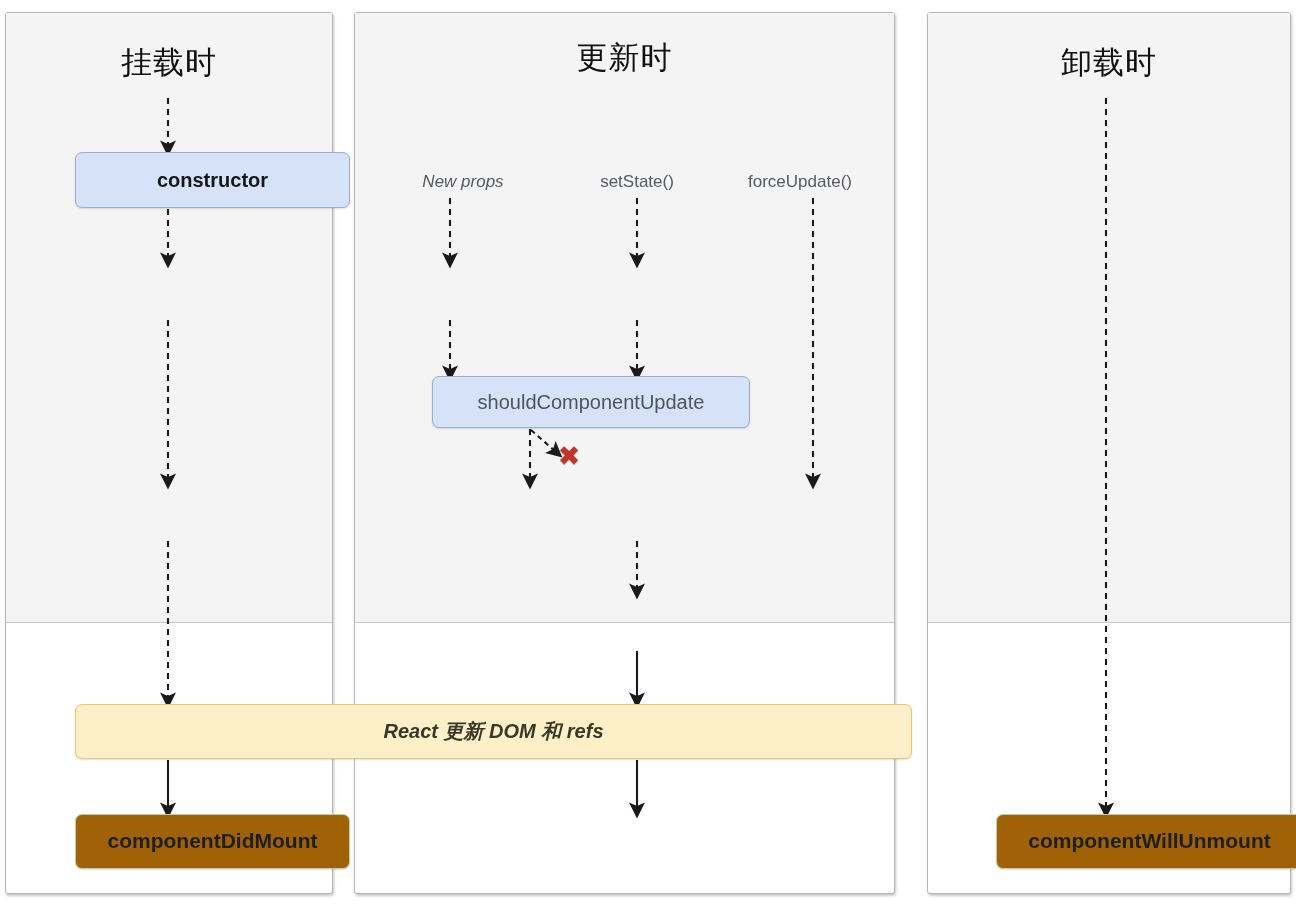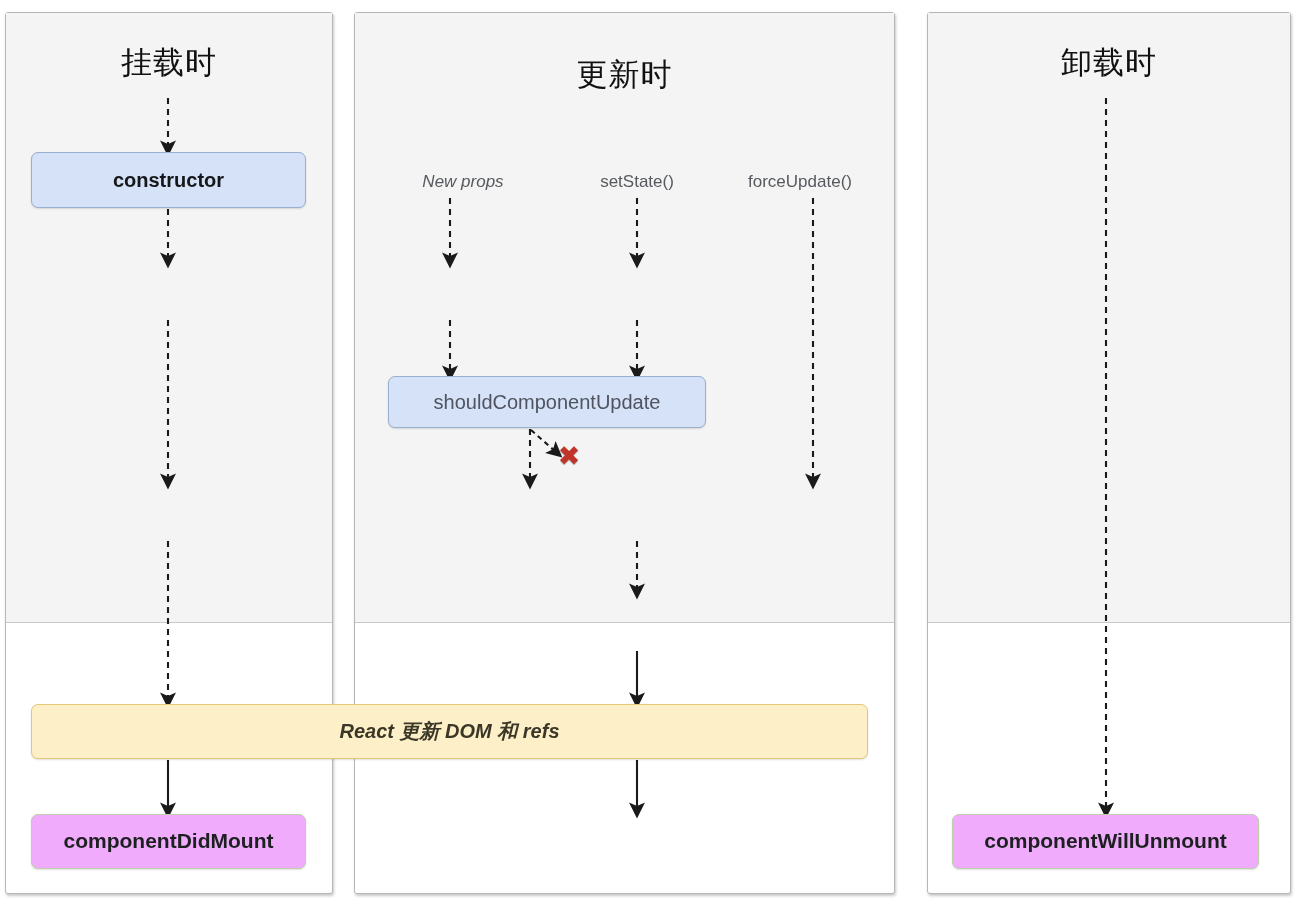--- a/index.html
+++ b/index.html
@@ -52,20 +52,21 @@
   .lbox {
     position: absolute;
     box-sizing: border-box;
     border-radius: 7px;
     display: flex;
     align-items: center;
     justify-content: center;
     text-align: center;
     line-height: 1.15;
     box-shadow: 0 1px 2px rgba(0,0,0,0.13);
+    margin-left: 44px;
   }
   .lbox.blue {
     background: #d5e2f7;
     border: 1.3px solid #9aaed0;
     color: #4f5460;
     font-size: 20px;
   }
   .lbox.blue.bold {
     color: #16171a;
     font-weight: bold;
@@ -75,21 +76,21 @@
     border: 1.3px solid #e4c777;
     color: #4a4536;
     font-size: 20px;
   }
   .lbox.yellow.italic {
     font-style: italic;
     font-weight: bold;
     color: #3b3727;
   }
   .lbox.green {
-    background: #f0abfc;
+    background: #a16207;
     border: 1.3px solid #bdd0ab;
     color: #1d2020;
     font-size: 21px;
     font-weight: bold;
   }
 
   
   .trigger {
     position: absolute;
     font-size: 17px;
@@ -125,21 +126,21 @@
 <div id="stage">
 
   <div class="panel" style="left:5px; top:12px; width:328px; height:882px;">
     <div class="phase-band" style="height:610px;"></div>
   </div>
   <div class="col-title" style="left:5px; top:42px; width:328px;">挂载时</div>
 
   <div class="panel" style="left:354px; top:12px; width:541px; height:882px;">
     <div class="phase-band" style="height:610px;"></div>
   </div>
-  <div class="col-title" style="left:354px; top:54px; width:541px;">更新时</div>
+  <div class="col-title" style="left:354px; top:37px; width:541px;">更新时</div>
 
   <div class="panel" style="left:927px; top:12px; width:364px; height:882px;">
     <div class="phase-band" style="height:610px;"></div>
   </div>
   <div class="col-title" style="left:927px; top:42px; width:364px;">卸载时</div>
 
   <div class="trigger italic" style="left:463px; top:172px;">New props</div>
   <div class="trigger" style="left:637px; top:172px;">setState()</div>
   <div class="trigger" style="left:800px; top:172px;">forceUpdate()</div>
 

